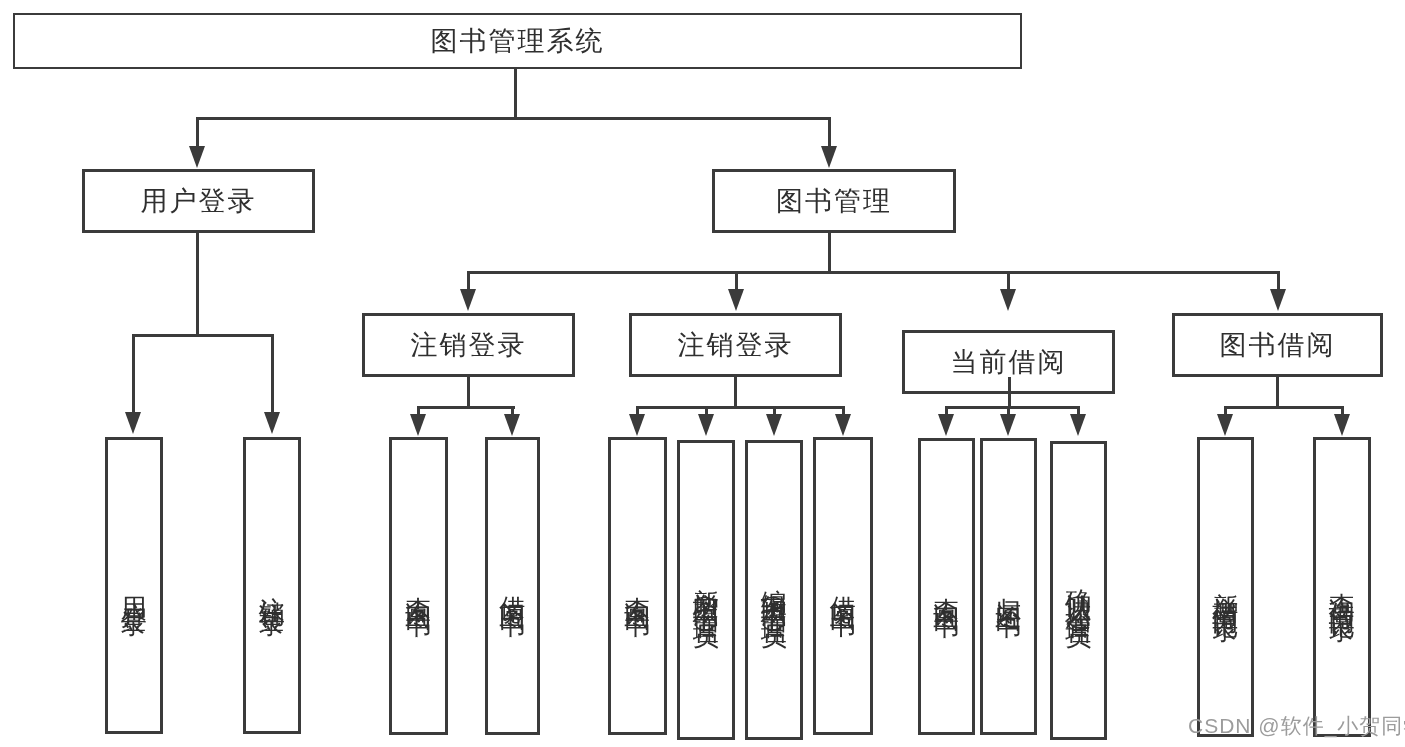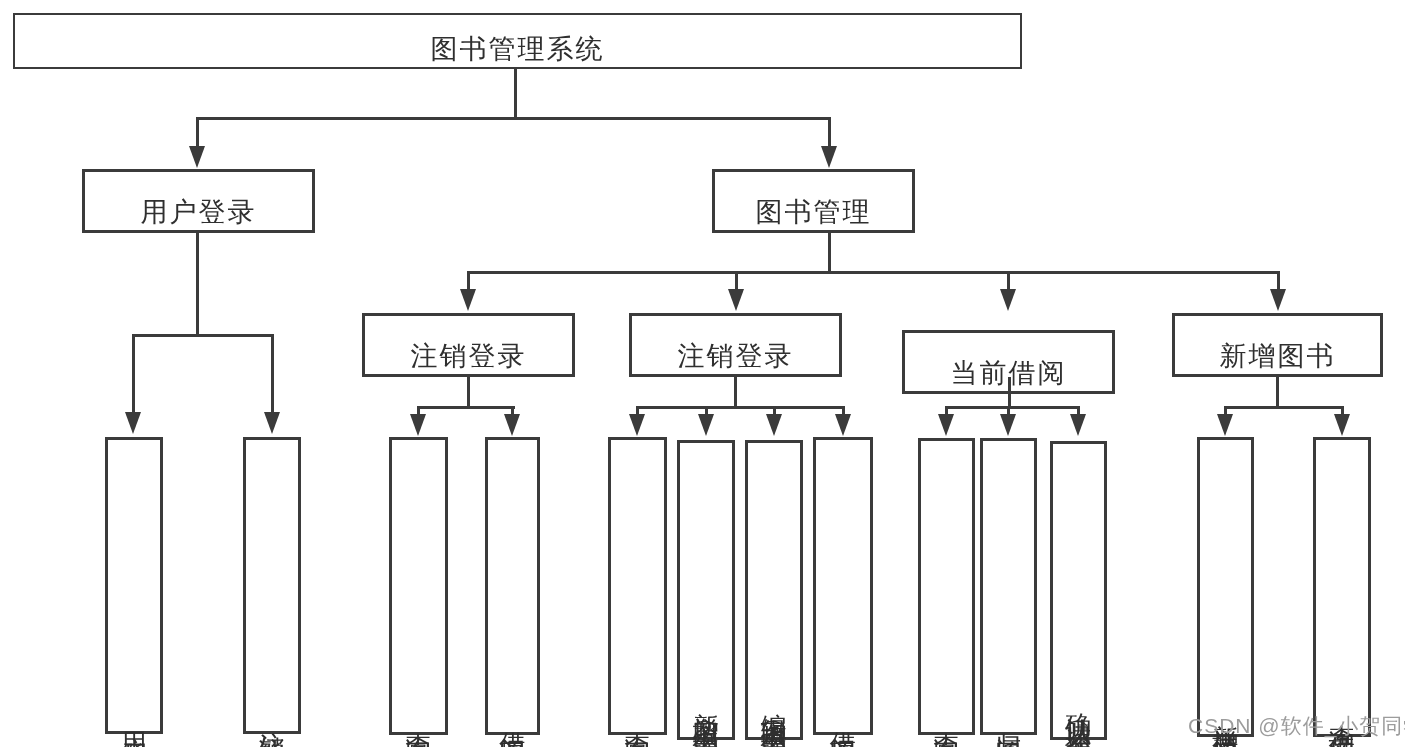--- a/index.html
+++ b/index.html
@@ -14,21 +14,21 @@
     width:1405px;height:747px;
     background:var(--background);
     font-family:"Liberation Sans",sans-serif;
     overflow:hidden;
   }
   .node{
     position:absolute;
     border:3px solid var(--line);
     background:#fff;
     box-sizing:border-box;
-    display:flex;align-items:flex-end;justify-content:center;
+    display:flex;align-items:center;justify-content:center;
     color:var(--text);
   }
   .h-node{font-size:27px;letter-spacing:2px;white-space:nowrap;}
   .root-node{border-width:2px;}
   .v-node .vtext{
     writing-mode:vertical-rl;
     text-orientation:mixed;
     font-size:26px;
     letter-spacing:5px;
     line-height:1.1;
@@ -56,35 +56,35 @@
 
 <div class="canvas">
 
   <div class="node h-node root-node" style="left:13px;top:13px;width:1009px;height:56px;">
     <span>图书管理系统</span>
   </div>
 
   <div class="node h-node" style="left:82px;top:169px;width:233px;height:64px;">
     <span>用户登录</span>
   </div>
-  <div class="node h-node" style="left:712px;top:169px;width:203px;height:64px;">
+  <div class="node h-node" style="left:712px;top:169px;width:244px;height:64px;">
     <span>图书管理</span>
   </div>
 
   <div class="node h-node" style="left:362px;top:313px;width:213px;height:64px;">
     <span>注销登录</span>
   </div>
   <div class="node h-node" style="left:629px;top:313px;width:213px;height:64px;">
     <span>注销登录</span>
   </div>
   <div class="node h-node" style="left:902px;top:302px;width:213px;height:64px;margin-top:28px;">
     <span>当前借阅</span>
   </div>
   <div class="node h-node" style="left:1172px;top:313px;width:211px;height:64px;">
-    <span>新增图书</span>
+    <span>图书借阅</span>
   </div>
 
   <div class="node v-node" style="left:105px;top:437px;width:58px;height:297px;">
     <span class="vtext">用户登录</span>
   </div>
   <div class="node v-node" style="left:243px;top:437px;width:58px;height:297px;">
     <span class="vtext">注销登录</span>
   </div>
 
   <div class="node v-node" style="left:389px;top:437px;width:59px;height:298px;">

